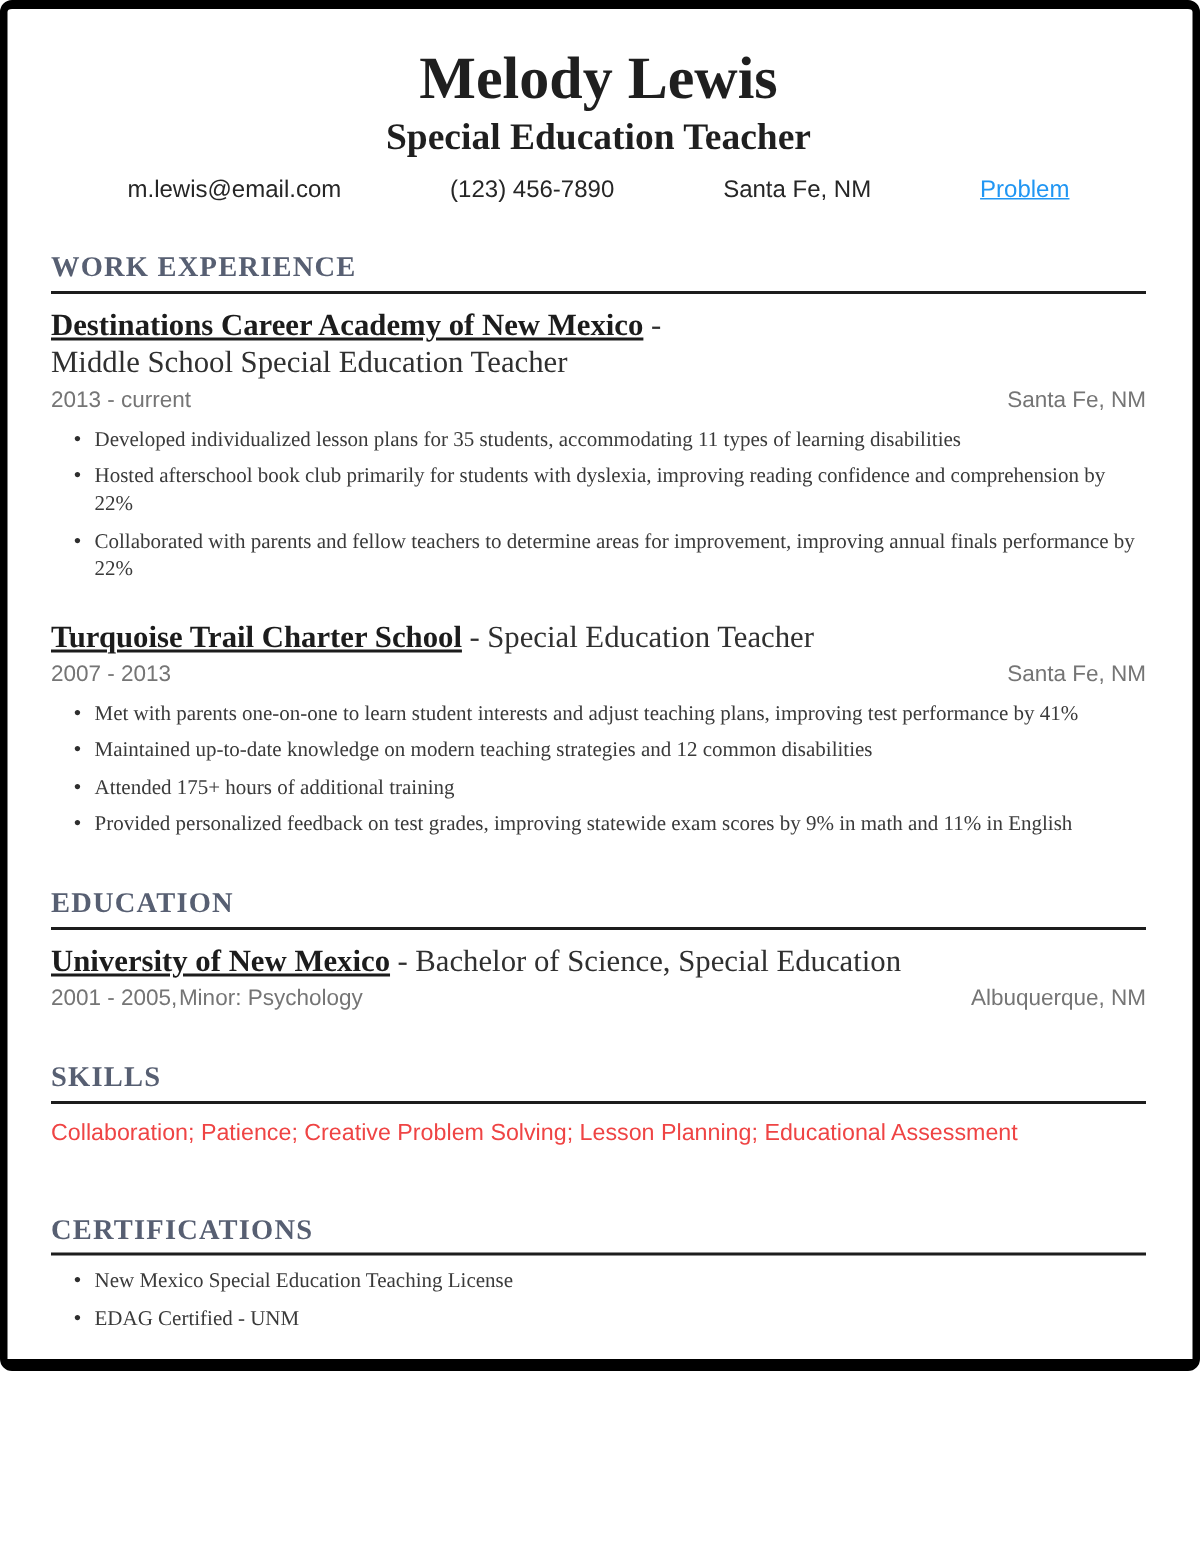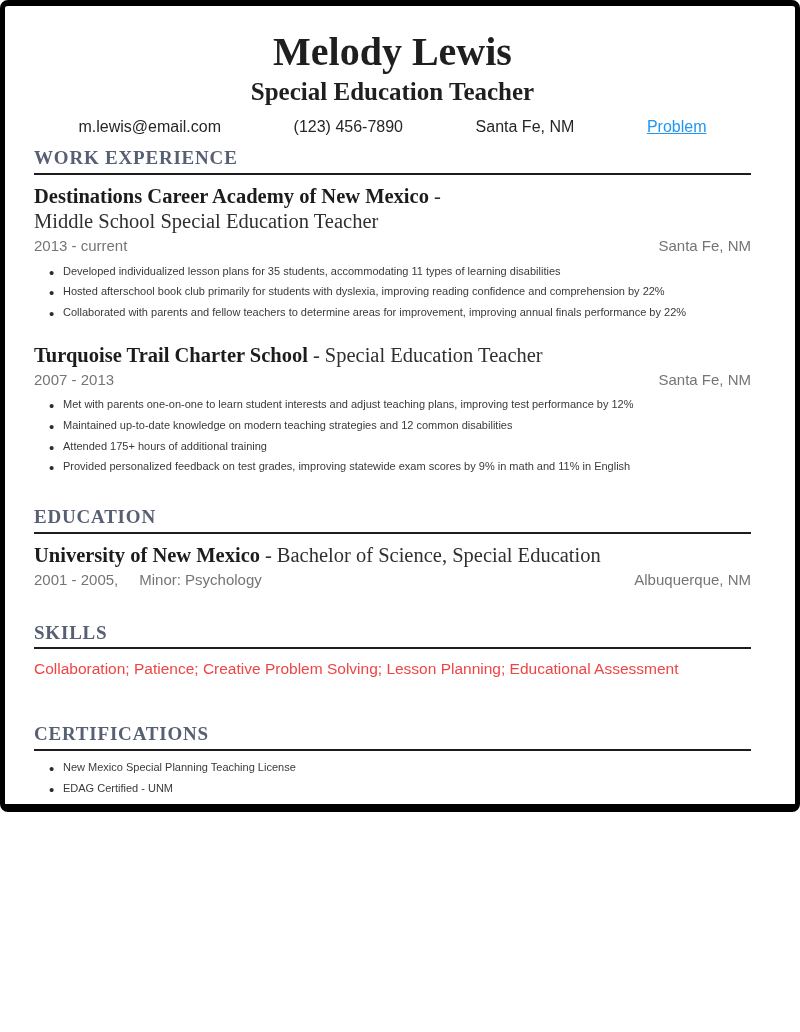--- a/index.html
+++ b/index.html
@@ -6,28 +6,28 @@
     --accent:#575f72;
     --rule:#1d1d1d;
     --ink:#1c1c1c;
     --body:#3a3a3a;
     --muted:#757575;
     --link:#2196f3;
   }
   *{box-sizing:border-box;}
   html,body{margin:0;padding:0;background:#ffffff;}
   .frame{
-    width:800px;height:812px;
+    width:800px;height:914px;
     background:#ffffff;
     border-left:5px solid #000;
     border-right:5px solid #000;
     border-top:6px solid #000;
     border-bottom:8px solid #000;
     border-radius:8px;
-    padding:22px 44px 0 29px;
+    padding:22px 31px 0 29px;
     overflow:hidden;
     font-family:"Liberation Sans",sans-serif;
   }
   
   .hd{text-align:center;}
   .hd-name{
     font-family:"Liberation Serif",serif;
     font-weight:700;font-size:40px;line-height:1.18;
     color:#1f1f1f;margin:0;
   }
@@ -36,53 +36,53 @@
     font-weight:700;font-size:25px;line-height:1.2;
     color:#1f1f1f;margin:2px 0 0 0;
   }
   .contact{
     display:flex;justify-content:space-between;align-items:center;
     width:628px;margin:11px auto 0 auto;
     font-size:16px;color:#262626;
   }
   .contact a{color:var(--link);text-decoration:underline;}
   
-  .section{margin-top:12px;}
+  .section{margin-top:33px;}
   .section.edu{margin-top:33px;}
   .section.skl{margin-top:33px;}
   .section.crt{margin-top:44px;}
   .sec-head{
     border-bottom:2.5px solid var(--rule);
     padding-bottom:4px;margin-bottom:9px;
   }
   .sec-head h2{
     font-family:"Liberation Serif",serif;
     font-size:19px;font-weight:700;letter-spacing:0.8px;
     color:var(--accent);margin:0;line-height:1.1;
   }
   
   .entry + .entry{margin-top:23px;}
   .entry-title{
     font-family:"Liberation Serif",serif;
     font-size:20.5px;line-height:1.22;color:#303030;margin:0;
   }
-  .entry-title .company{font-weight:700;color:var(--ink);}
+  .entry-title .company{font-weight:700;color:var(--ink);text-decoration:underline;}
   .entry-title .dash{font-weight:400;color:#303030;margin:0 5px;}
   .entry-title .role{font-weight:400;white-space:nowrap;}
   .meta{
     display:flex;justify-content:space-between;
     font-size:15px;color:var(--muted);
     margin-top:3px;line-height:1.25;gap:12px;
   }
-  .meta .minor{margin-left:21px;}
+  .meta .minor{margin-left:1px;}
   
   ul.bullets{list-style:none;margin:8px 0 0 0;padding:0;}
   ul.bullets li{
     position:relative;padding-left:29px;margin-bottom:6px;
-    font-size:11px;line-height:1.33;color:var(--body);
+    font-size:14px;line-height:1.33;color:var(--body);font-family:Liberation Serif, serif;
   }
   ul.bullets li::before{
     content:"\2022";position:absolute;left:15px;top:-1px;
     color:#2e2e2e;font-size:15px;
   }
   .skills-line{
     font-size:15.5px;color:#ef4444;margin:10px 0 0 0;line-height:1.35;
   }
 </style>
 </head>
@@ -123,21 +123,21 @@
 
     <div class="entry">
       <p class="entry-title">
         <span class="company">Turquoise Trail Charter School</span><span class="dash">-</span><span class="role">Special Education Teacher</span>
       </p>
       <div class="meta">
         <span>2007 - 2013</span>
         <span>Santa Fe, NM</span>
       </div>
       <ul class="bullets">
-        <li>Met with parents one-on-one to learn student interests and adjust teaching plans, improving test performance by 12%</li>
+        <li>Met with parents one-on-one to learn student interests and adjust teaching plans, improving test performance by 41%</li>
         <li>Maintained up-to-date knowledge on modern teaching strategies and 12 common disabilities</li>
         <li>Attended 175+ hours of additional training</li>
         <li>Provided personalized feedback on test grades, improving statewide exam scores by 9% in math and 11% in English</li>
       </ul>
     </div>
   </div>
 
   <div class="section edu">
     <div class="sec-head">
       <h2>EDUCATION</h2>
@@ -158,19 +158,19 @@
       <h2>SKILLS</h2>
     </div>
     <p class="skills-line">Collaboration; Patience; Creative Problem Solving; Lesson Planning; Educational Assessment</p>
   </div>
 
   <div class="section crt">
     <div class="sec-head">
       <h2>CERTIFICATIONS</h2>
     </div>
     <ul class="bullets">
-      <li>New Mexico Special Planning Teaching License</li>
+      <li>New Mexico Special Education Teaching License</li>
       <li>EDAG Certified - UNM</li>
 
     </ul>
   </div>
 
 </div>
 
 </body></html>

